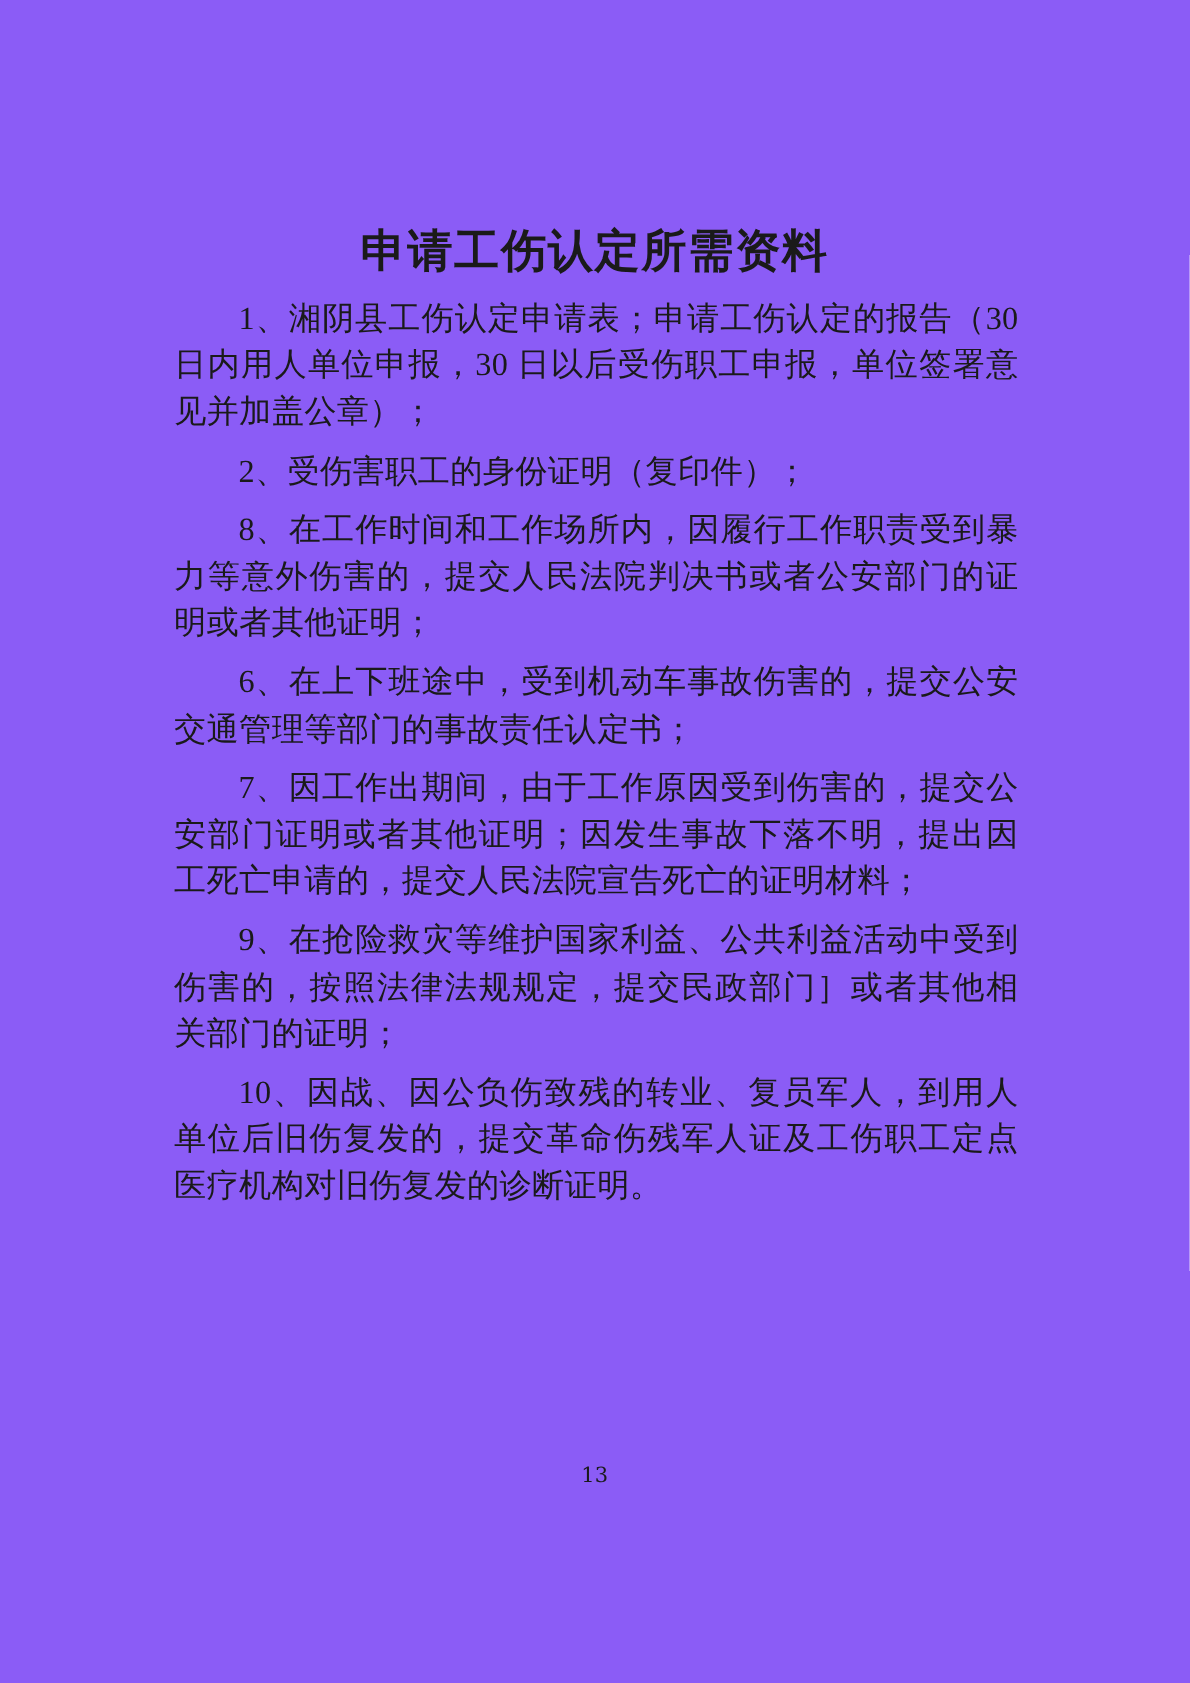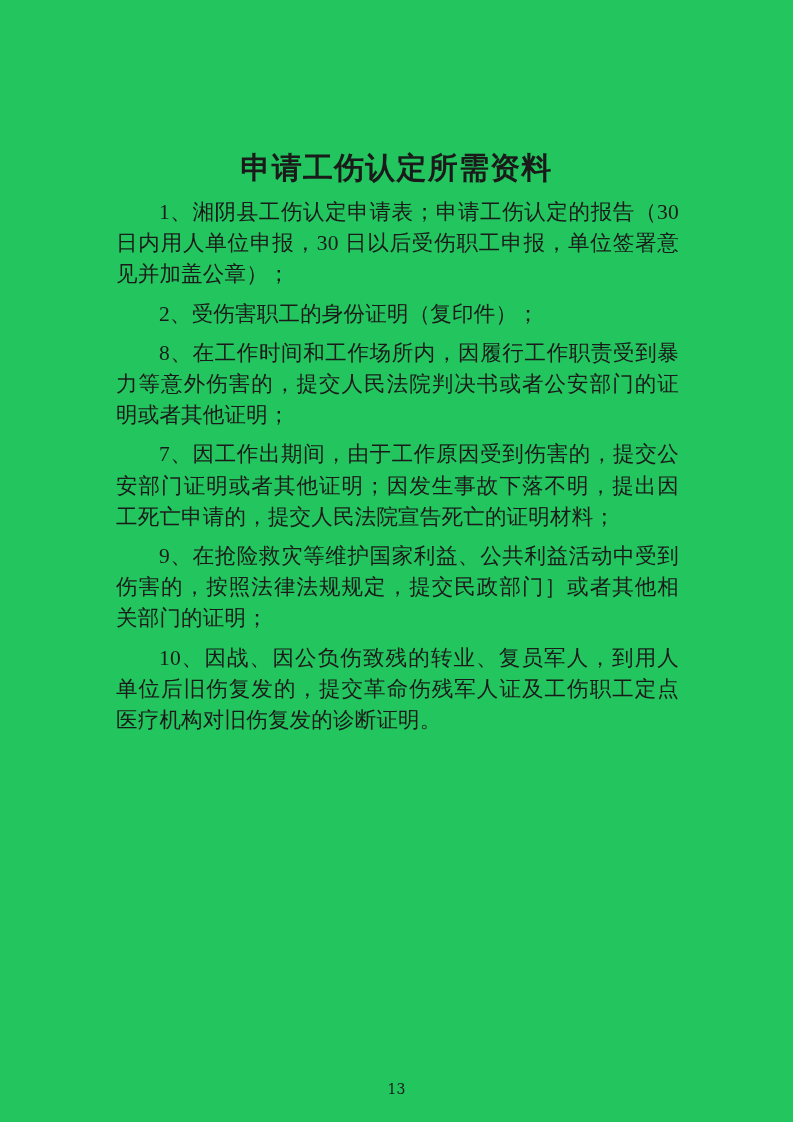--- a/index.html
+++ b/index.html
@@ -14,21 +14,21 @@
     position: relative;
     overflow: hidden;
     font-family: "DejaVu Serif", "Liberation Serif", serif;
     color: #1a1a1a;
     -webkit-font-smoothing: antialiased;
   }
 
   .page {
     position: absolute;
     inset: 0;
-    background: #22c55e;
+    background: #8b5cf6;
   }
 
   .doc-title {
     position: absolute;
     top: 128px;
     left: 0;
     width: 793px;
     text-align: center;
     font-size: 30px;
     line-height: 40px;
@@ -57,40 +57,41 @@
     word-break: break-all;
     font-family: Liberation Serif, serif;
   }
 
   .para:last-child {
     margin-bottom: 0;
   }
 
   .page-number {
     position: absolute;
-    top: 1080px;
+    top: 975px;
     left: 0;
     width: 793px;
     text-align: center;
     font-size: 14px;
     line-height: 18px;
     font-family: "DejaVu Serif", "Liberation Serif", serif;
   }
 </style>
 </head>
 <body>
 
 <div class="page">
 
   <h1 class="doc-title">申请工伤认定所需资料</h1>
 
   <div class="body-block">
     <p class="para">1、湘阴县工伤认定申请表；申请工伤认定的报告（30 日内用人单位申报，30 日以后受伤职工申报，单位签署意见并加盖公章）；</p>
     <p class="para">2、受伤害职工的身份证明（复印件）；</p>
     <p class="para">8、在工作时间和工作场所内，因履行工作职责受到暴力等意外伤害的，提交人民法院判决书或者公安部门的证明或者其他证明；</p>
+    <p class="para">6、在上下班途中，受到机动车事故伤害的，提交公安交通管理等部门的事故责任认定书；</p>
     <p class="para">7、因工作出期间，由于工作原因受到伤害的，提交公安部门证明或者其他证明；因发生事故下落不明，提出因工死亡申请的，提交人民法院宣告死亡的证明材料；</p>
     <p class="para">9、在抢险救灾等维护国家利益、公共利益活动中受到伤害的，按照法律法规规定，提交民政部门］或者其他相关部门的证明；</p>
     <p class="para">10、因战、因公负伤致残的转业、复员军人，到用人单位后旧伤复发的，提交革命伤残军人证及工伤职工定点医疗机构对旧伤复发的诊断证明。</p>
   </div>
 
   <div class="page-number">13</div>
 
 </div>
 
 </body></html>

